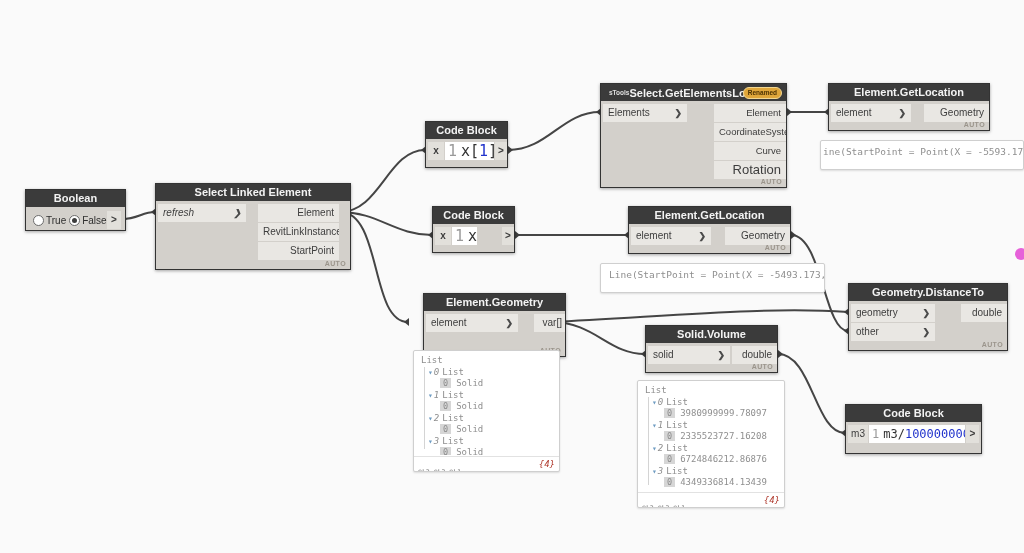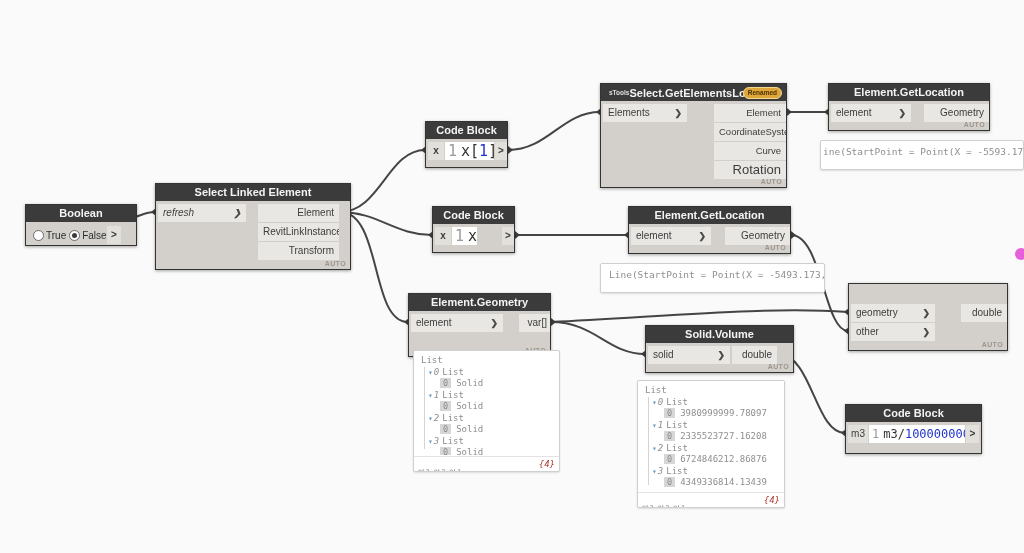--- a/index.html
+++ b/index.html
@@ -95,21 +95,21 @@
     <polygon class="nub" points="409,318 404,322 409,326"></polygon>
     <polygon class="nub" points="601,108 596,112 601,116"></polygon>
     <polygon class="nub" points="629,231 624,235 629,239"></polygon>
     <polygon class="nub" points="829,108 824,112 829,116"></polygon>
     <polygon class="nub" points="646,350 641,354 646,358"></polygon>
     <polygon class="nub" points="849,308 844,312 849,316"></polygon>
     <polygon class="nub" points="849,327 844,331 849,335"></polygon>
     <polygon class="nub" points="846,429 841,433 846,437"></polygon>
   </svg>
 
-  <div class="node" style="left:25px;top:204px;width:112px;height:42px">
+  <div class="node" style="left:25px;top:189px;width:101px;height:42px">
     <div class="hdr">Boolean</div>
     <div class="bool-row">
       <span class="radio"></span>
       <span>True</span>
       <span class="radio sel"></span>
       <span>False</span>
     </div>
     <div class="outbox" style="left:81px;top:21px;width:14px">
       <span>&gt;</span>
     </div>
@@ -121,21 +121,21 @@
       <span class="chev">❯</span>
       <span>refresh</span>
     </div>
     <div class="port out" style="left:102px;top:20px;width:81px">
       <span>Element</span>
     </div>
     <div class="port out" style="left:102px;top:39px;width:81px">
       <span>RevitLinkInstance</span>
     </div>
     <div class="port out" style="left:102px;top:58px;width:81px">
-      <span>Transform</span>
+      <span>StartPoint</span>
     </div>
     <div class="auto">AUTO</div>
   </div>
 
   <div class="node" style="left:425px;top:121px;width:83px;height:47px">
     <div class="hdr">Code Block</div>
     <div class="outbox" style="left:2px;top:20px;width:16px">
       <span>x</span>
     </div>
     <div class="codebox" style="left:19px;top:20px;width:49px">
@@ -206,21 +206,21 @@
     </div>
     <div class="port out" style="left:96px;top:20px;width:65px">
       <span>Geometry</span>
     </div>
     <div class="auto">AUTO</div>
   </div>
   <div class="bubble line" style="left:600px;top:263px;width:225px;height:30px;padding-left:8px">
     <span>Line(StartPoint = Point(X = -5493.173, Y = 9</span>
   </div>
 
-  <div class="node" style="left:408px;top:293px;width:143px;height:64px">
+  <div class="node" style="left:423px;top:293px;width:143px;height:64px">
     <div class="hdr">Element.Geometry</div>
     <div class="port" style="left:2px;top:20px;width:92px">
       <span class="chev">❯</span>
       <span>element</span>
     </div>
     <div class="port out" style="left:110px;top:20px;width:31px;padding:0 3px">
       <span>var[]</span>
     </div>
     <div class="auto">AUTO</div>
   </div>
@@ -237,21 +237,21 @@
       <div class="trow item"><span class="chip">0</span><span>Solid</span></div>
       <div class="trow g"><span class="arr">▾</span><span class="idx">3</span><span>List</span></div>
       <div class="trow item"><span class="chip">0</span><span>Solid</span></div>
     </div>
     <div class="wfoot">
       <span class="levels">@L3 @L2 @L1</span>
       <span class="count">{4}</span>
     </div>
   </div>
 
-  <div class="node" style="left:645px;top:325px;width:149px;height:48px">
+  <div class="node" style="left:645px;top:325px;width:133px;height:48px">
     <div class="hdr">Solid.Volume</div>
     <div class="port" style="left:2px;top:20px;width:82px">
       <span class="chev">❯</span>
       <span>solid</span>
     </div>
     <div class="port out" style="left:86px;top:20px;width:45px">
       <span>double</span>
     </div>
     <div class="auto">AUTO</div>
   </div>
@@ -269,20 +269,21 @@
       <div class="trow g"><span class="arr">▾</span><span class="idx">3</span><span>List</span></div>
       <div class="trow item"><span class="chip">0</span><span>4349336814.13439</span></div>
     </div>
     <div class="wfoot">
       <span class="levels">@L3 @L2 @L1</span>
       <span class="count">{4}</span>
     </div>
   </div>
 
   <div class="node" style="left:848px;top:283px;width:160px;height:68px">
+    <div class="hdr">Geometry.DistanceTo</div>
     <div class="port" style="left:2px;top:20px;width:84px">
       <span class="chev">❯</span>
       <span>geometry</span>
     </div>
     <div class="port" style="left:2px;top:39px;width:84px">
       <span class="chev">❯</span>
       <span>other</span>
     </div>
     <div class="port out" style="left:112px;top:20px;width:46px">
       <span>double</span>

